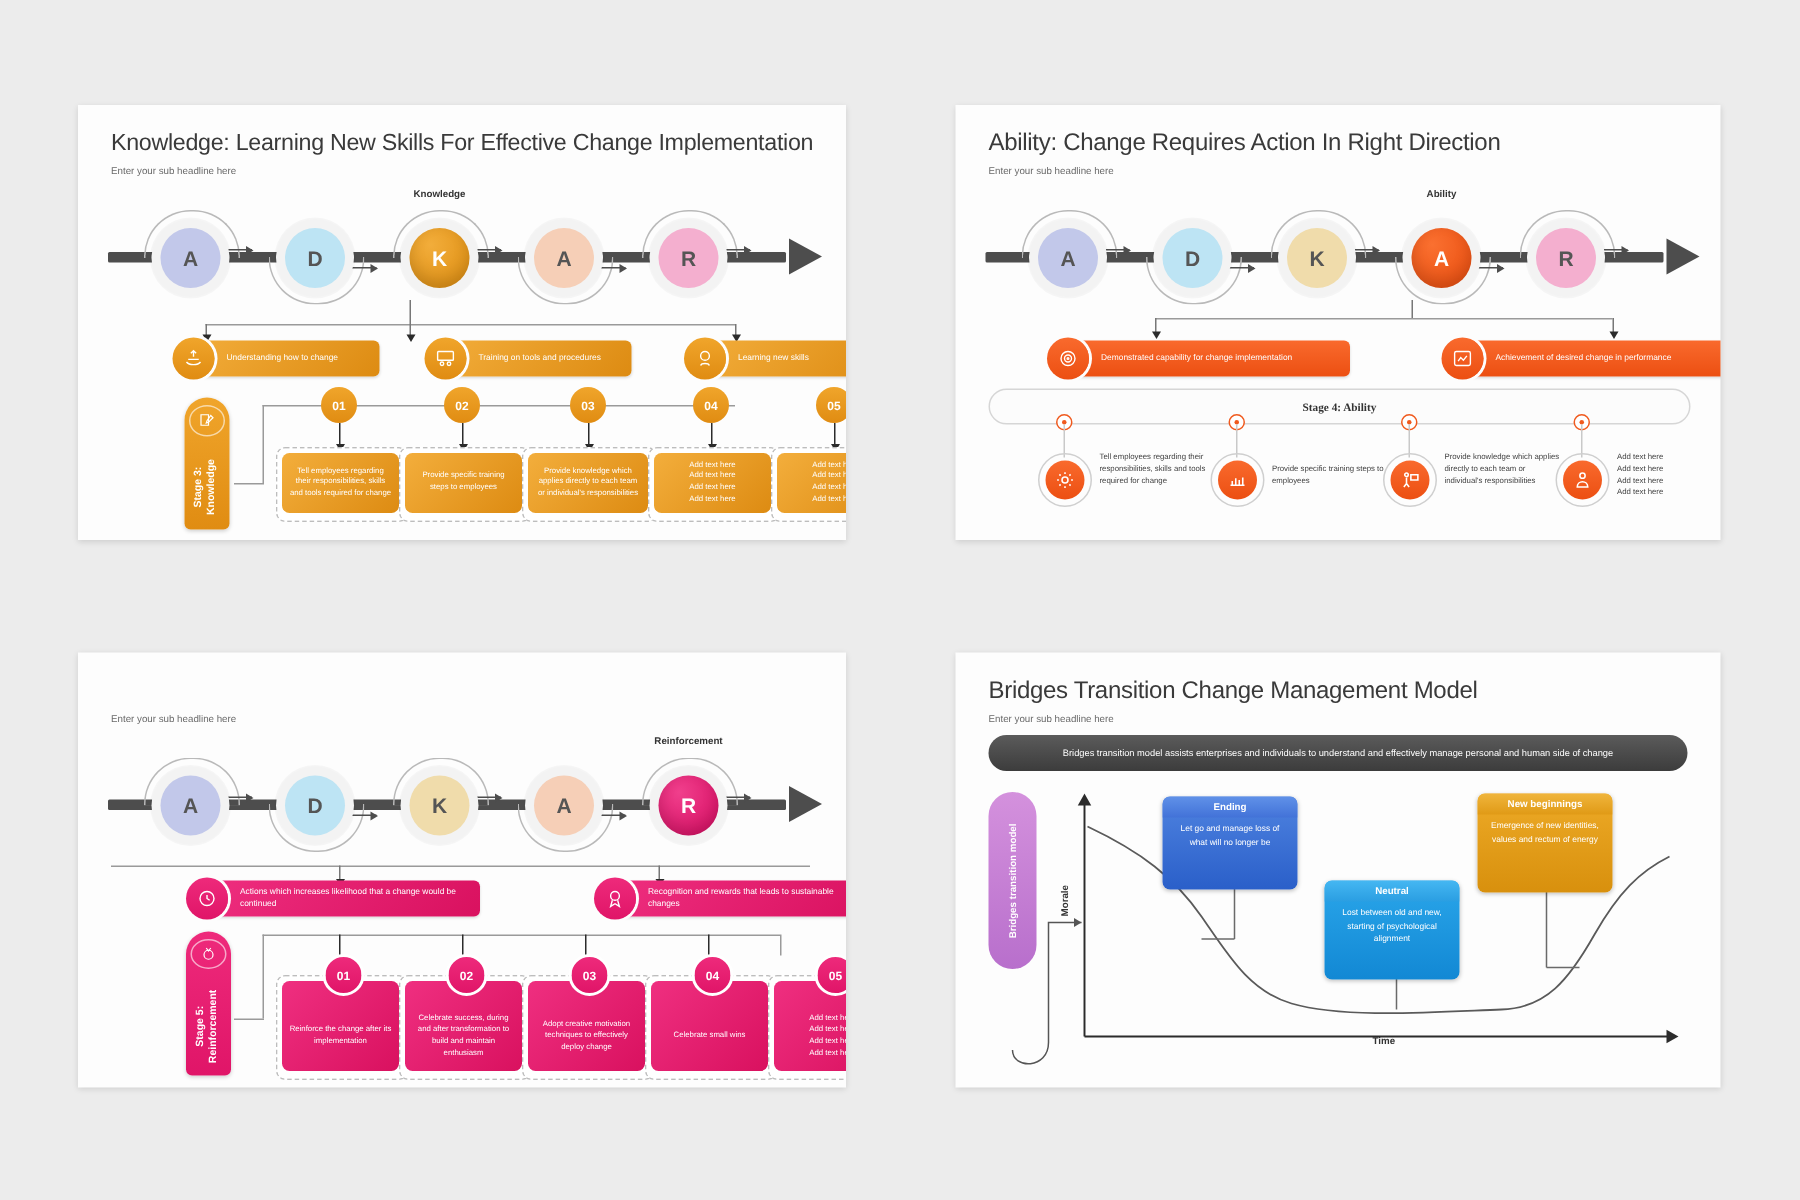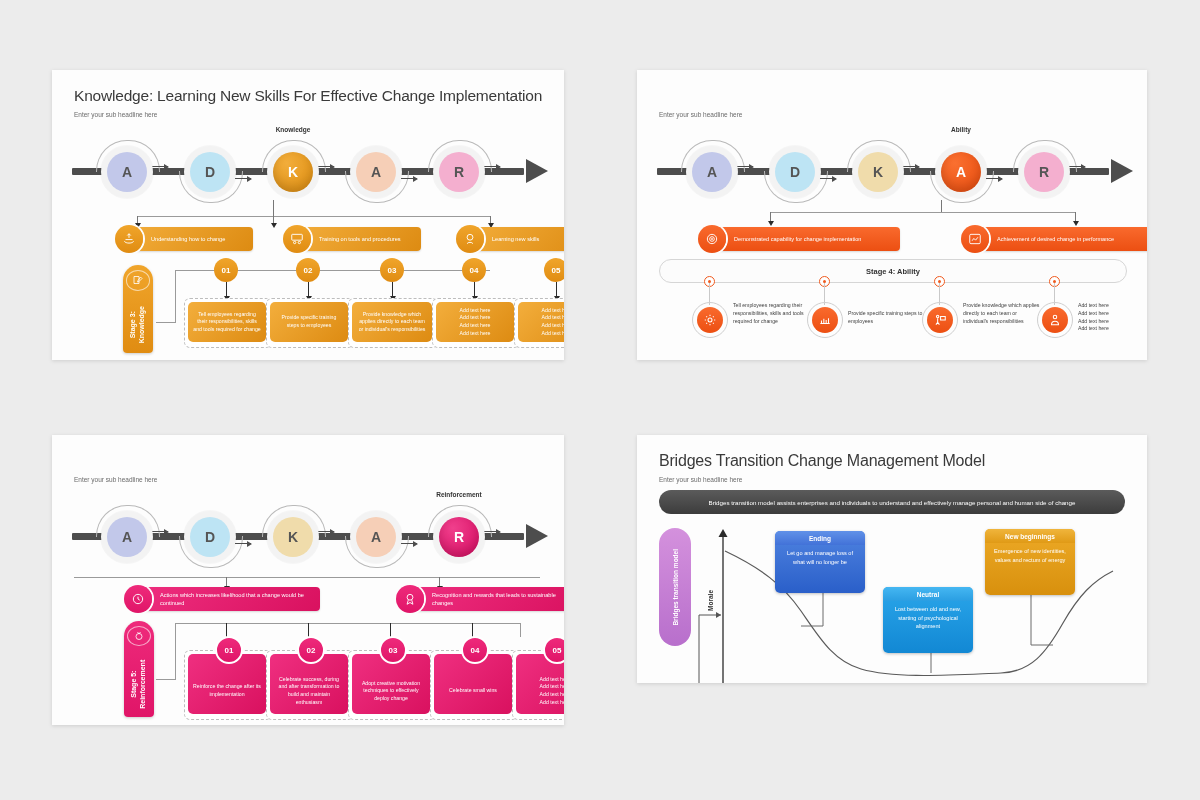--- a/index.html
+++ b/index.html
@@ -14,21 +14,21 @@
   
   .slide{
     position:absolute;
     background:#fdfdfd;
     box-shadow:0 1px 4px rgba(0,0,0,.13);
     overflow:hidden;
   }
   #slide-knowledge{left:52px;  top:70px;  width:512px;height:290px;}
   #slide-ability{  left:637px; top:70px;  width:510px;height:290px;}
   #slide-reinforce{left:52px;  top:435px; width:512px;height:290px;}
-  #slide-bridges{  left:637px; top:435px; width:510px;height:248px;}
+  #slide-bridges{  left:637px; top:435px; width:510px;height:290px;}
 
   .s-title{
     position:absolute;left:22px;top:17px;
     font-size:15.5px;color:#3a3a3a;letter-spacing:-.2px;white-space:nowrap;
   }
   #slide-ability .s-title,#slide-bridges .s-title{font-size:16px;}
   .s-sub{
     position:absolute;left:22px;top:41px;
     font-size:6.5px;color:#6a6a6a;
   }
@@ -301,20 +301,21 @@
 Add text here
 Add text here</div>
     <div class="dashframe" style="left:462px;top:228px;width:86px;height:48px;"></div>
     <div class="stepbox or-grad2" style="left:466px;top:232px;width:78px;height:40px;white-space:pre-line;">Add text here
 Add text here
 Add text here
 Add text here</div>
   </div>
 
   <div class="slide" id="slide-ability">
+    <div class="s-title">Ability: Change Requires Action In Right Direction</div>
     <div class="s-sub">Enter your sub headline here</div>
 
     <div class="chain">
       <div class="baseline"></div>
       <div class="bigarrow"></div>
 
       <div class="node-arc" style="left:24px;"></div>
       <div class="node-arc down" style="left:107px;"></div>
       <div class="node-arc" style="left:190px;"></div>
       <div class="node-arc down" style="left:273px;"></div>
@@ -363,21 +364,21 @@
     <div class="banner rd-grad" style="left:330px;top:157px;width:196px;">
       <div class="badge-ico rd-grad">
         <svg viewBox="0 0 24 24" fill="none" stroke="currentColor" stroke-width="1.6">
             <rect x="3" y="4" width="18" height="16" rx="2"></rect>
             <path d="M7 15l3-4 3 3 4-5"></path>
           </svg>
       </div>
       <div class="btxt">Achievement of desired change in performance</div>
     </div>
 
-    <div class="stagebar" style="left:22px;top:189px;width:466px;height:22px;">Stage 4: Ability</div>
+    <div class="stagebar" style="left:22px;top:189px;width:466px;height:22px;font-family:Liberation Serif, serif;">Stage 4: Ability</div>
 
     <div class="dotmark" style="left:67px;top:206px;">
         <i></i>
       </div>
     <div class="dotmark" style="left:182px;top:206px;">
         <i></i>
       </div>
     <div class="dotmark" style="left:297px;top:206px;">
         <i></i>
       </div>

